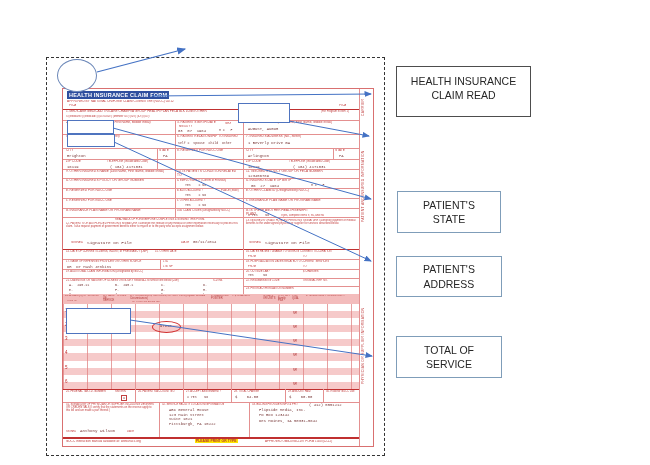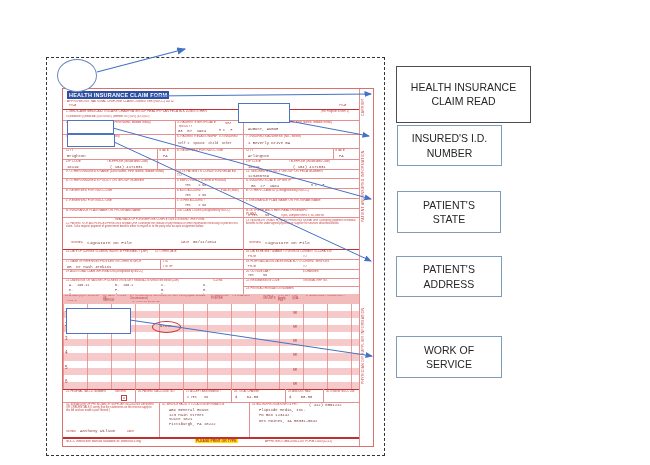--- a/index.html
+++ b/index.html
@@ -6,21 +6,21 @@
   .canvas{position:relative;width:650px;height:465px;background:#fff;overflow:hidden;
           font-family:"Liberation Sans",sans-serif;}
   
   .frame{position:absolute;left:46px;top:57px;width:337px;height:397px;border:1px dashed #333;}
   .qr-circle{position:absolute;left:57px;top:59px;width:38px;height:31px;border:1px solid #6b87b8;
              border-radius:50%;background:#fff;z-index:3;}
   
   .co{position:absolute;background:#fff;border:1px solid #7f9db9;display:flex;flex-direction:column;
       align-items:center;justify-content:center;color:#262626;font-size:10.5px;line-height:1.35;
       text-align:center;z-index:6;}
-  .co.dark{border-color:#4d4d4d;justify-content:flex-start;padding-top:13px;}
+  .co.dark{border-color:#4d4d4d;justify-content:flex-start;padding-top:7px;}
   
   .form{position:absolute;left:62px;top:88px;width:310px;height:357px;background:#fff;
         border:1px solid #d97070;z-index:1;filter:blur(0.15px);}
   .lbl{position:absolute;font-size:3.2px;color:#c24040;line-height:1.15;overflow:hidden;}
   .sm{font-size:2.7px;}
   .val{position:absolute;font-size:3.9px;color:#7a3b3b;font-family:"Liberation Mono",monospace;
        white-space:pre;line-height:1.15;}
   .ftitle{position:absolute;left:4px;top:2px;background:#2f4f9f;color:#fff;font-weight:bold;
           font-size:5.5px;padding:1px 2px;letter-spacing:0.2px;}
   .hl{position:absolute;left:0;height:1px;background:#e49090;width:296px;}
@@ -299,30 +299,26 @@
     <line x1="289" y1="121" x2="369" y2="136" stroke="#4472c4" stroke-width="1" marker-end="url(#ah)"></line>
     <line x1="113" y1="128" x2="371" y2="199" stroke="#4472c4" stroke-width="1" marker-end="url(#ah)"></line>
     <line x1="114" y1="142" x2="371" y2="261" stroke="#4472c4" stroke-width="1" marker-end="url(#ah)"></line>
     <line x1="130" y1="320" x2="372" y2="356" stroke="#4472c4" stroke-width="1" marker-end="url(#ah)"></line>
   </svg>
 
   <div class="co dark" style="left:396px;top:66px;width:133px;height:42px">
     <div>HEALTH INSURANCE</div>
     <div>CLAIM READ</div>
   </div>
-  <div class="co" style="left:397px;top:125px;width:103px;height:39px">
-    <div>INSURED'S I.D.</div>
-    <div>NUMBER</div>
-  </div>
   <div class="co" style="left:397px;top:191px;width:102px;height:40px">
     <div>PATIENT'S</div>
     <div>STATE</div>
   </div>
   <div class="co" style="left:396px;top:256px;width:104px;height:39px">
     <div>PATIENT'S</div>
     <div>ADDRESS</div>
   </div>
   <div class="co" style="left:396px;top:336px;width:104px;height:40px">
-    <div>WORK OF</div>
+    <div>TOTAL OF</div>
     <div>SERVICE</div>
   </div>
 
 </div>
 
 </body></html>

